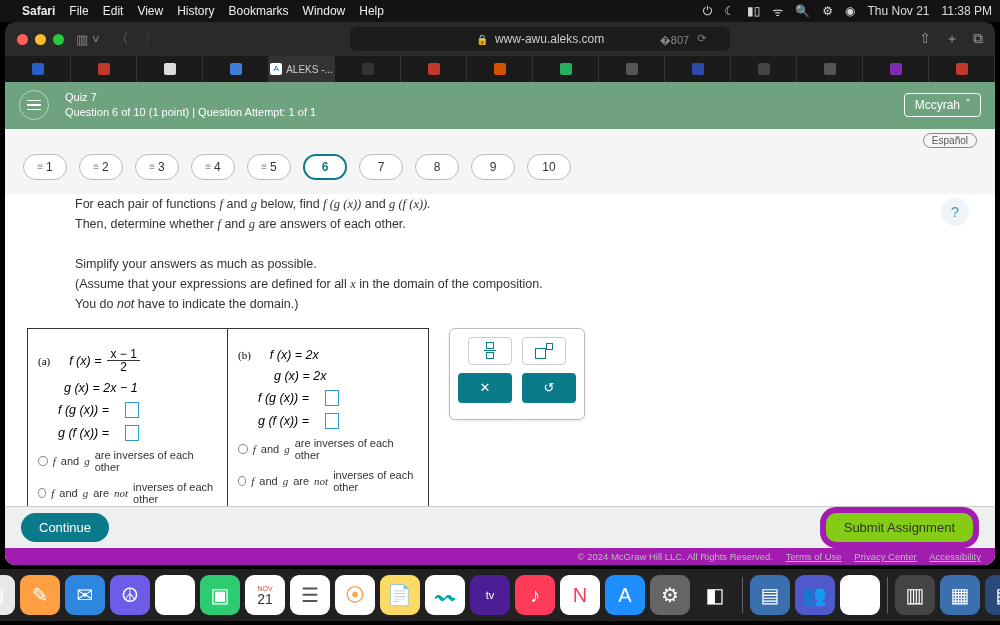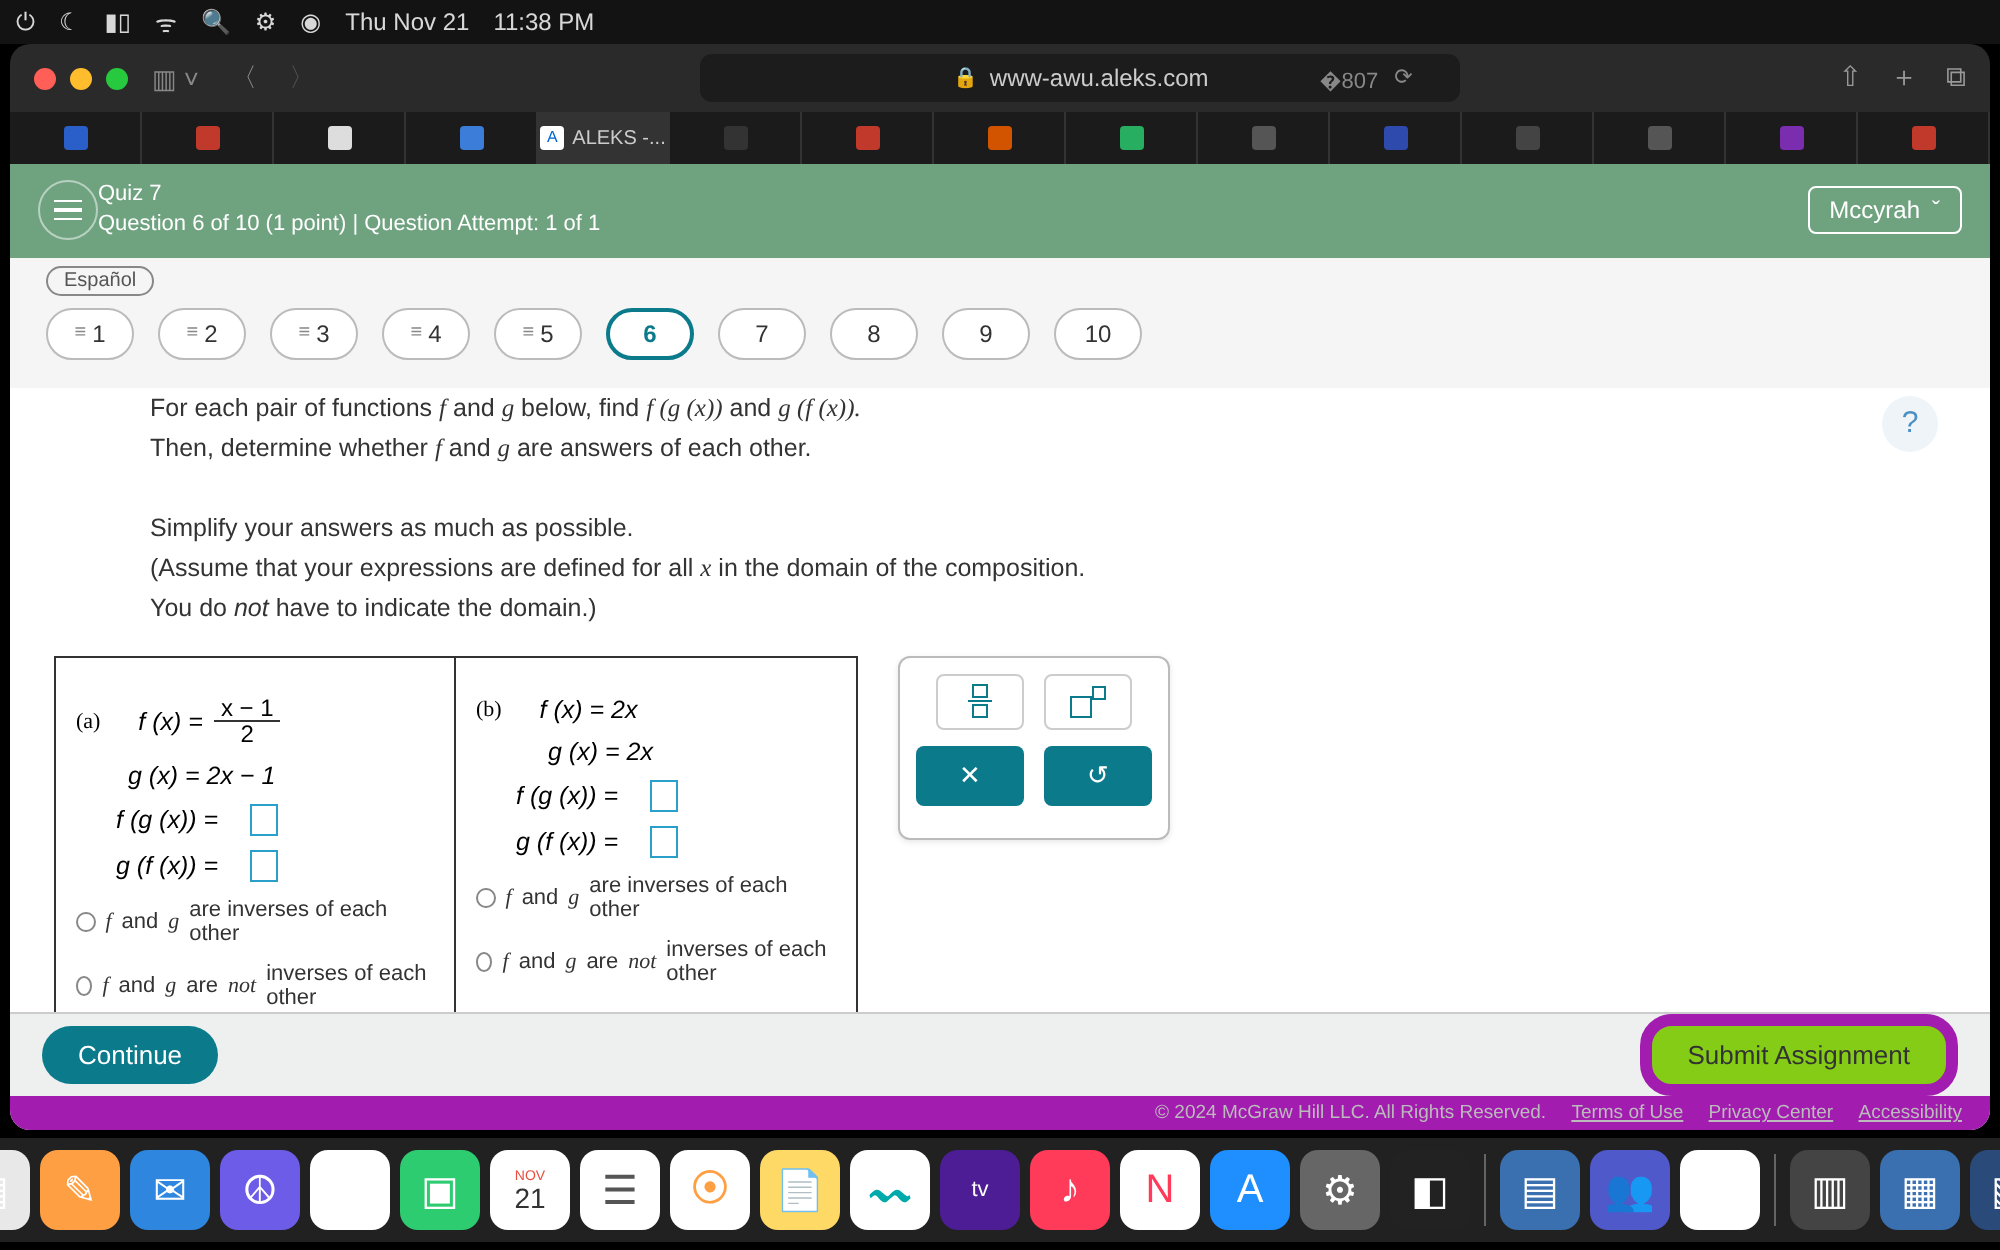--- a/index.html
+++ b/index.html
@@ -26,27 +26,27 @@
 .tb-right { display: flex; gap: 14px; color: #999; font-size: 14px; }
 
 .favtabs { height: 26px; background: #1b1b1b; display: flex; align-items: stretch; }
 .favtab { flex: 1; border-right: 1px solid #333; display: flex; align-items: center; justify-content: center; font-size: 10px; color: #ccc; }
 .favtab.active { background: #333; }
 .favtab .sq { width: 12px; height: 12px; background: #555; border-radius: 2px; }
 
 
 .app { flex: 1; background: #f5f5f5; display: flex; flex-direction: column; overflow: hidden; }
 .app-header { background: #6fa380; color: #fff; padding: 8px 14px; display: flex; align-items: center; justify-content: space-between; }
-.app-header-left { display: flex; align-items: flex-start; gap: 0; }
+.app-header-left { display: flex; align-items: flex-start; gap: 16px; }
 .hamburger { width: 30px; height: 30px; border: 1px solid rgba(255,255,255,0.5); border-radius: 50%; display: flex; flex-direction: column; align-items: center; justify-content: center; gap: 3px; }
 .hamburger div { width: 14px; height: 1.5px; background: #fff; }
 .quiz-info { font-size: 11px; line-height: 1.4; }
 .quiz-info .q1 { font-weight: 500; }
 .userbtn { border: 1px solid #fff; border-radius: 4px; padding: 4px 10px; font-size: 12px; display: flex; align-items: center; gap: 6px; }
-.lang-row { display: flex; padding: 4px 18px 0; }
+.lang-row { display: flex; justify-content: flex-end; padding: 4px 18px 0; }
 .lang { border: 1px solid #888; border-radius: 10px; padding: 1px 8px; font-size: 10px; color: #555; }
 
 .qnav { display: flex; gap: 12px; padding: 6px 18px 14px; }
 .qpill { min-width: 44px; height: 26px; border-radius: 13px; border: 1px solid #bbb; background: #fff; display: flex; align-items: center; justify-content: center; font-size: 12px; color: #333; gap: 3px; }
 .qpill .eq { color: #888; font-size: 10px; }
 .qpill.current { border: 2px solid #0b7a8a; color: #0b7a8a; font-weight: 600; }
 
 .content { flex: 1; background: #fff; margin: 0 0px; padding: 0 22px 10px; overflow: auto; position: relative; }
 .instr { font-size: 12.5px; color: #333; line-height: 1.6; margin-left: 48px; }
 .instr .mathi { font-style: italic; font-family: "Times New Roman", serif; }
@@ -84,20 +84,31 @@
 
 
 .dock { position: absolute; bottom: 4px; left: 50%; transform: translateX(-50%); height: 52px; background: rgba(60,60,60,0.55); border-radius: 14px; display: flex; align-items: center; padding: 0 8px; gap: 5px; }
 .dock-item { width: 40px; height: 40px; border-radius: 9px; display: flex; align-items: center; justify-content: center; font-size: 20px; color: #fff; }
 .dock-sep { width: 1px; height: 36px; background: rgba(255,255,255,0.3); margin: 0 2px; }
 </style>
 </head>
 <body>
 
 <div class="menubar">
+  <div class="menubar-left">
+    <span class="apple"></span>
+    <span style="font-weight:600">Safari</span>
+    <span>File</span>
+    <span>Edit</span>
+    <span>View</span>
+    <span>History</span>
+    <span>Bookmarks</span>
+    <span>Window</span>
+    <span>Help</span>
+  </div>
   <div class="menubar-right">
     <span>⏻</span>
     <span>☾</span>
     <span>▮▯</span>
     <span>ᯤ</span>
     <span>🔍</span>
     <span>⚙</span>
     <span>◉</span>
     <span>Thu Nov 21</span>
     <span>11:38 PM</span>

